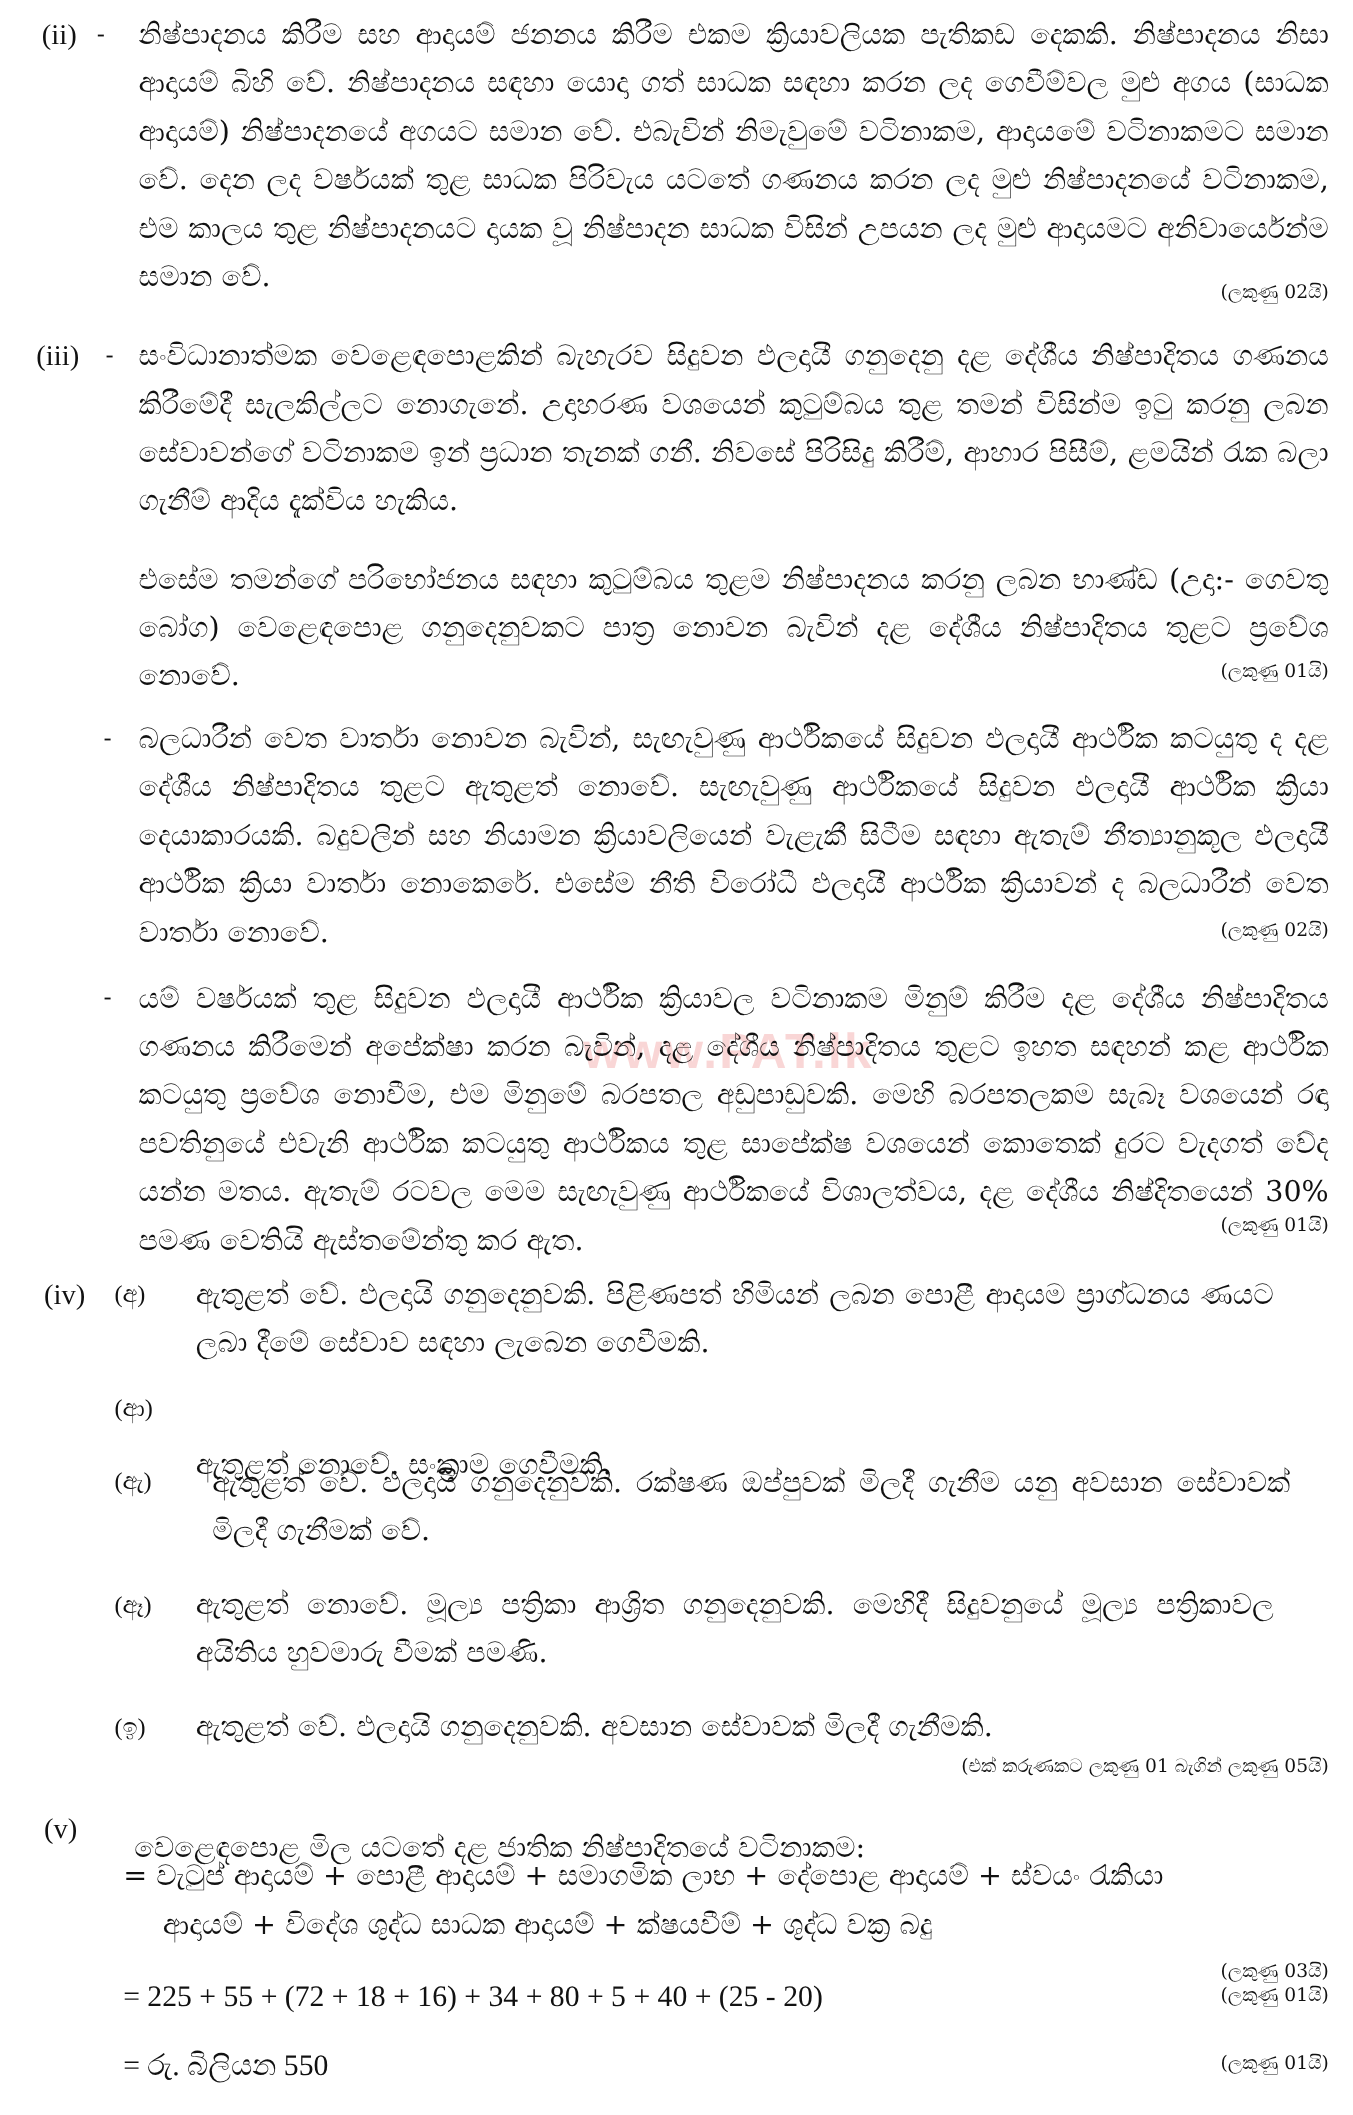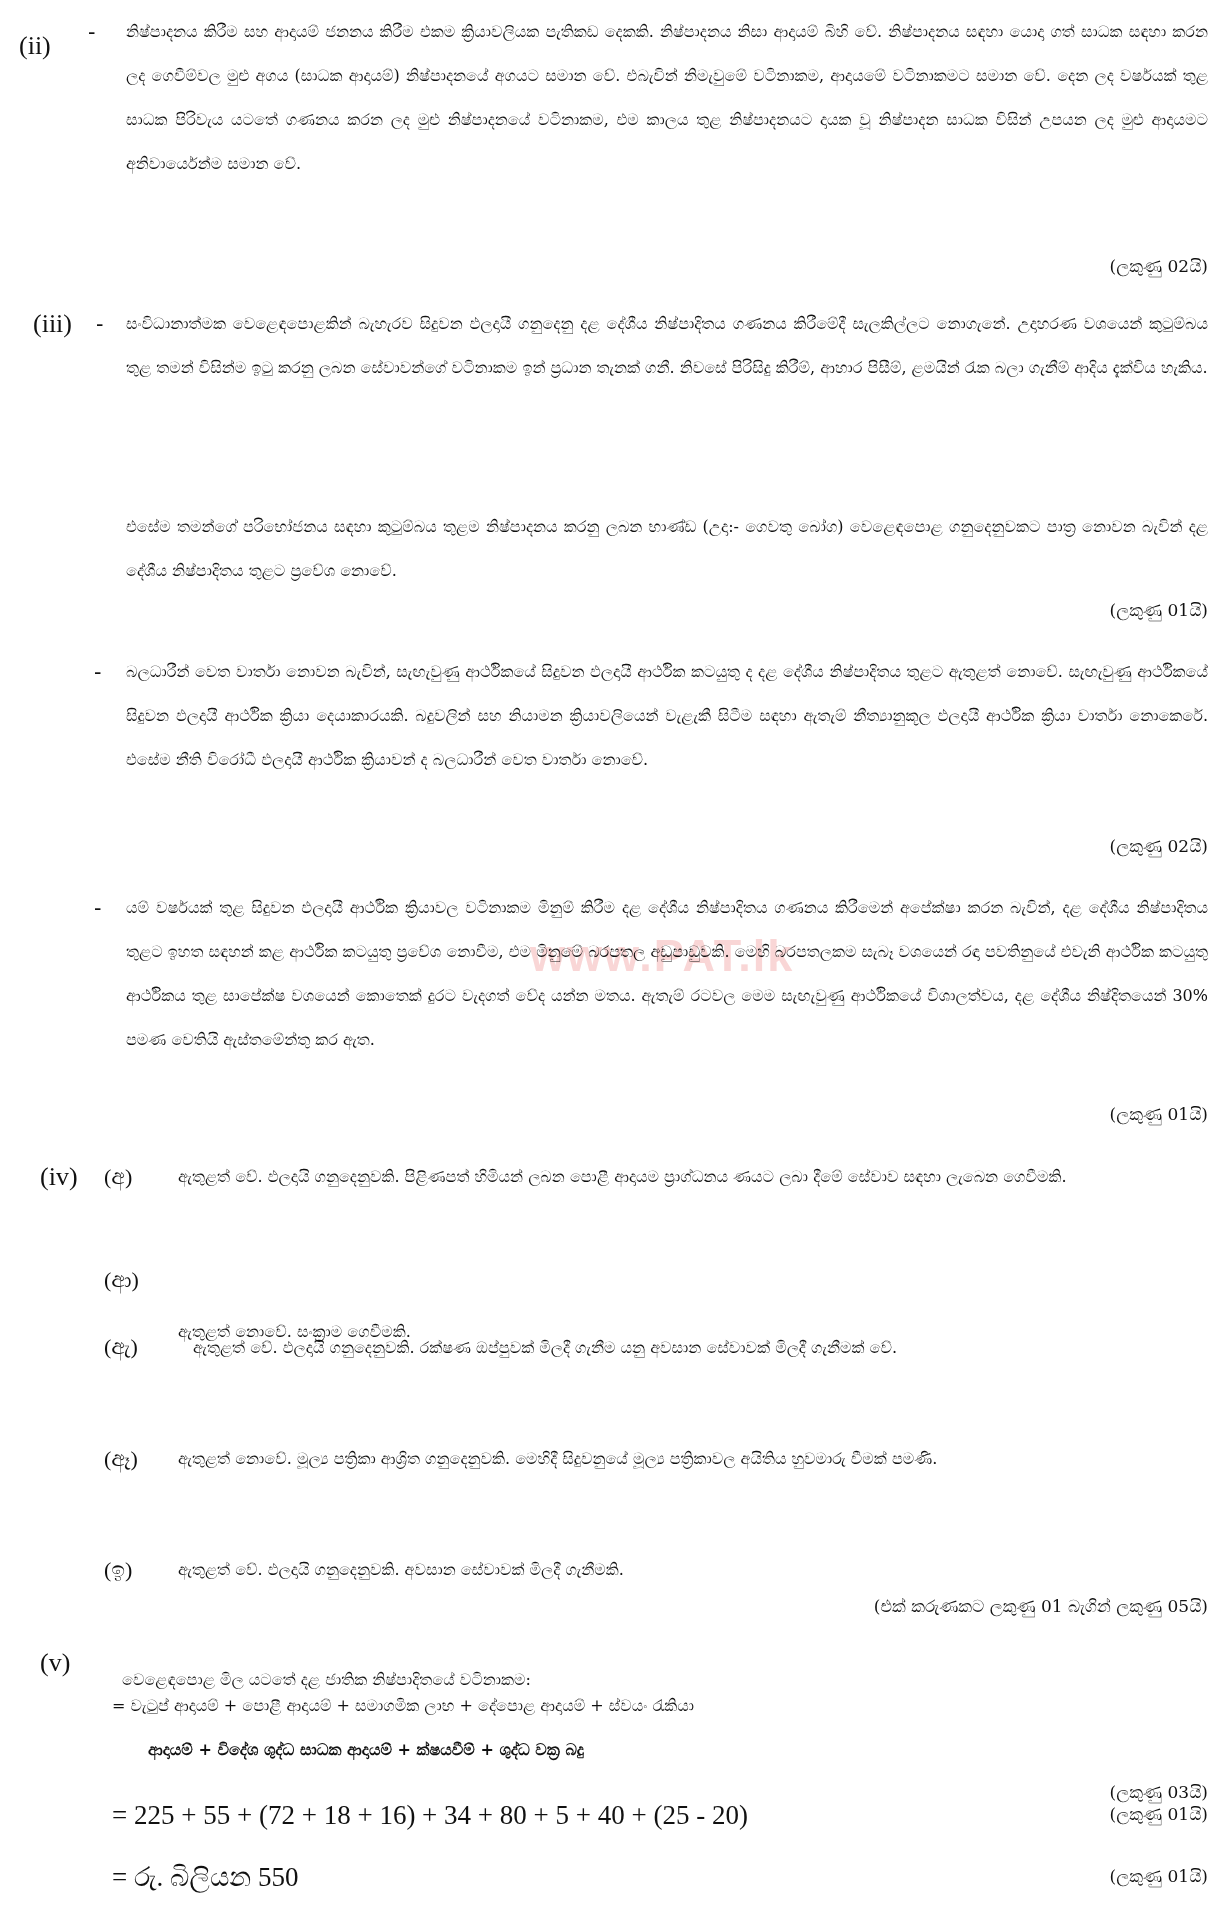--- a/index.html
+++ b/index.html
@@ -13,21 +13,21 @@
     font-family: "Liberation Sans", sans-serif; font-weight: bold;
     font-size: 45px; color: #f7c9c9; letter-spacing: 2px;
     opacity: 0.75; z-index: 0; pointer-events: none;
   }
   .num {
     position: absolute; font-family: "Liberation Serif", serif;
     font-size: 26px; line-height: 44px;
   }
   .dash { position: absolute; font-size: 22px; line-height: 44px; }
   .para {
-    position: absolute; font-size: 16px; line-height: 44px;
+    position: absolute; font-size: 26px; line-height: 44px;
     text-align: justify; text-align-last: left;
   }
   .marks {
     position: absolute; right: 22px; font-size: 17px;
     font-family: "DejaVu Serif", serif; line-height: 28px; white-space: nowrap;
   }
   .sub {
     position: absolute; font-family: "Liberation Serif", serif;
     font-size: 22px; line-height: 44px;
   }
@@ -35,21 +35,21 @@
     position: absolute; font-family: "Liberation Serif", serif;
     font-size: 27px; line-height: 44px; white-space: nowrap;
   }
 </style>
 </head>
 <body>
 
 <div class="watermark">www.PAT.lk</div>
 
 <div>
-  <span class="num" style="left:19px; top:10px;margin-top:14px;">(ii)</span>
+  <span class="num" style="left:38px; top:10px;">(ii)</span>
   <span class="dash" style="left:88px; top:10px;">-</span>
   <p class="para" style="left:126px; top:10px; width:1082px; margin:0;">නිෂ්පාදනය කිරීම සහ ආදායම් ජනනය කිරීම එකම ක්‍රියාවලියක පැතිකඩ දෙකකි. නිෂ්පාදනය නිසා ආදායම් බිහි වේ. නිෂ්පාදනය සඳහා යොදා ගත් සාධක සඳහා කරන ලද ගෙවීම්වල මුළු අගය (සාධක ආදායම්) නිෂ්පාදනයේ අගයට සමාන වේ. එබැවින් නිමැවුමේ වටිනාකම, ආදායමේ වටිනාකමට සමාන වේ. දෙන ලද වර්ෂයක් තුළ සාධක පිරිවැය යටතේ ගණනය කරන ලද මුළු නිෂ්පාදනයේ වටිනාකම, එම කාලය තුළ නිෂ්පාදනයට දායක වූ නිෂ්පාදන සාධක විසින් උපයන ලද මුළු ආදායමට අනිවාර්යෙන්ම සමාන වේ.</p>
   <span class="marks" style="top:252px;">(ලකුණු 02යි)</span>
 </div>
 
 <div>
   <span class="num" style="left:33px; top:302px;">(iii)</span>
   <span class="dash" style="left:96px; top:302px;">-</span>
   <p class="para" style="left:126px; top:302px; width:1082px; margin:0;">සංවිධානාත්මක වෙළෙඳපොළකින් බැහැරව සිදුවන ඵලදායී ගනුදෙනු දළ දේශීය නිෂ්පාදිතය ගණනය කිරීමේදී සැලකිල්ලට නොගැනේ. උදාහරණ වශයෙන් කුටුම්බය තුළ තමන් විසින්ම ඉටු කරනු ලබන සේවාවන්ගේ වටිනාකම ඉන් ප්‍රධාන තැනක් ගනී. නිවසේ පිරිසිදු කිරීම්, ආහාර පිසීම්, ළමයින් රැක බලා ගැනීම් ආදිය දැක්විය හැකිය.</p>
   <p class="para" style="left:126px; top:505px; width:1082px; margin:0;">එසේම තමන්ගේ පරිභෝජනය සඳහා කුටුම්බය තුළම නිෂ්පාදනය කරනු ලබන භාණ්ඩ (උදා:- ගෙවතු බෝග) වෙළෙඳපොළ ගනුදෙනුවකට පාත්‍ර නොවන බැවින් දළ දේශීය නිෂ්පාදිතය තුළට ප්‍රවේශ නොවේ.</p>
@@ -82,21 +82,21 @@
   <span class="sub" style="left:104px; top:1548px;">(ඉ)</span>
   <p class="para" style="left:178px; top:1548px; width:980px; margin:0;">ඇතුළත් වේ. ඵලදායි ගනුදෙනුවකි. අවසාන සේවාවක් මිලදී ගැනීමකි.</p>
 
   <span class="marks" style="top:1592px;">(එක් කරුණකට ලකුණු 01 බැගින් ලකුණු 05යි)</span>
 </div>
 
 <div>
   <span class="num" style="left:40px; top:1641px;">(v)</span>
   <p class="para" style="left:105px; top:1641px; width:1000px; margin:17px;">වෙළෙඳපොළ මිල යටතේ දළ ජාතික නිෂ්පාදිතයේ වටිනාකම:</p>
   <p class="para" style="left:112px; top:1684px; width:1100px; margin:0; white-space:nowrap;">=  වැටුප් ආදායම්  + පොළී ආදායම් + සමාගමික ලාභ + දේපොළ ආදායම් + ස්වයං රැකියා</p>
-  <p class="para" style="left:148px; top:1728px; width:1050px; margin:0; white-space:nowrap;font-weight:bold;">ආදායම් + විදේශ ශුද්ධ සාධක ආදායම් + ක්ෂයවීම් + ශුද්ධ වක්‍ර බදු</p>
+  <p class="para" style="left:148px; top:1728px; width:1050px; margin:0; white-space:nowrap;">ආදායම් + විදේශ ශුද්ධ සාධක ආදායම් + ක්ෂයවීම් + ශුද්ධ වක්‍ර බදු</p>
   <span class="marks" style="top:1778px;">(ලකුණු 03යි)</span>
 
   <span class="eq" style="left:112px; top:1793px;">=  225 + 55 + (72 + 18 + 16) + 34 + 80 + 5 + 40 + (25 - 20)</span>
   <span class="marks" style="top:1800px;">(ලකුණු 01යි)</span>
 
   <span class="eq" style="left:112px; top:1855px;">=  රු. බිලියන 550</span>
   <span class="marks" style="top:1862px;">(ලකුණු 01යි)</span>
 </div>
 
 </body></html>

